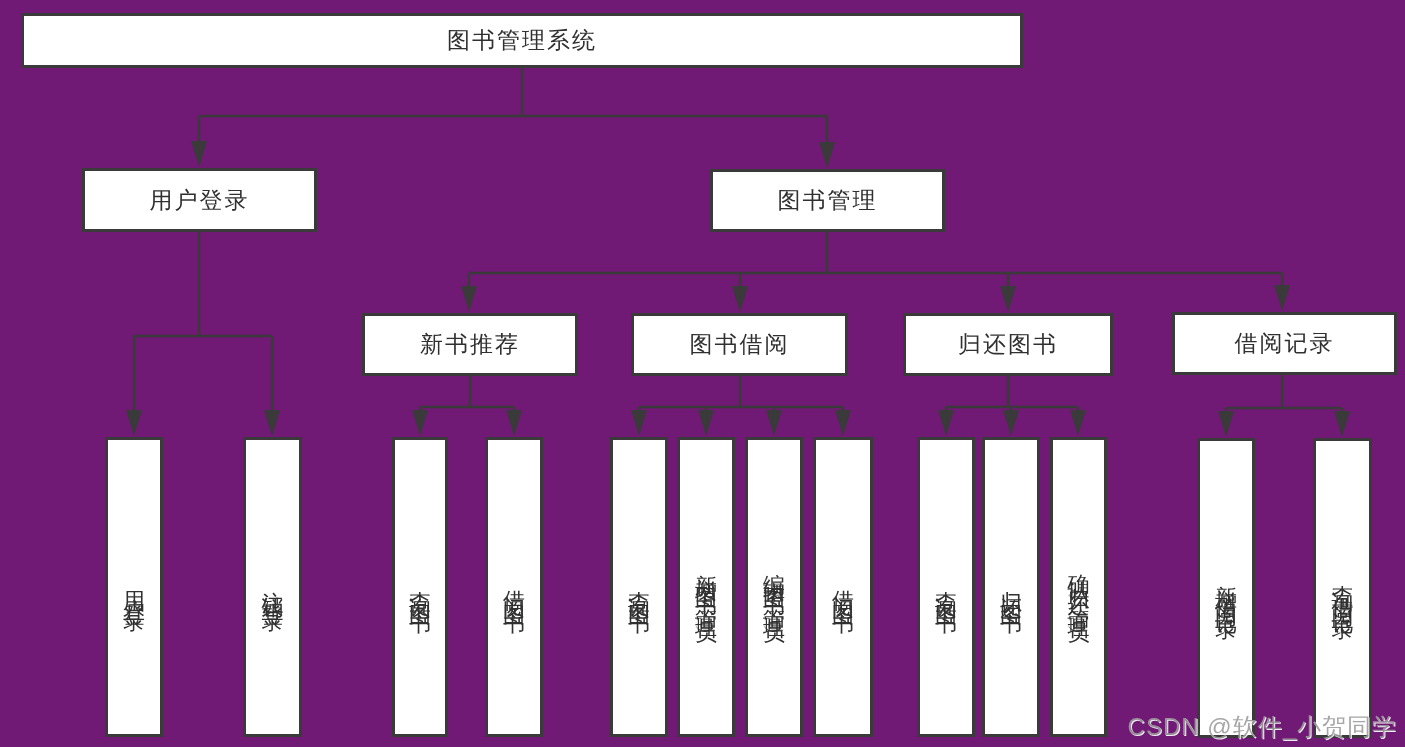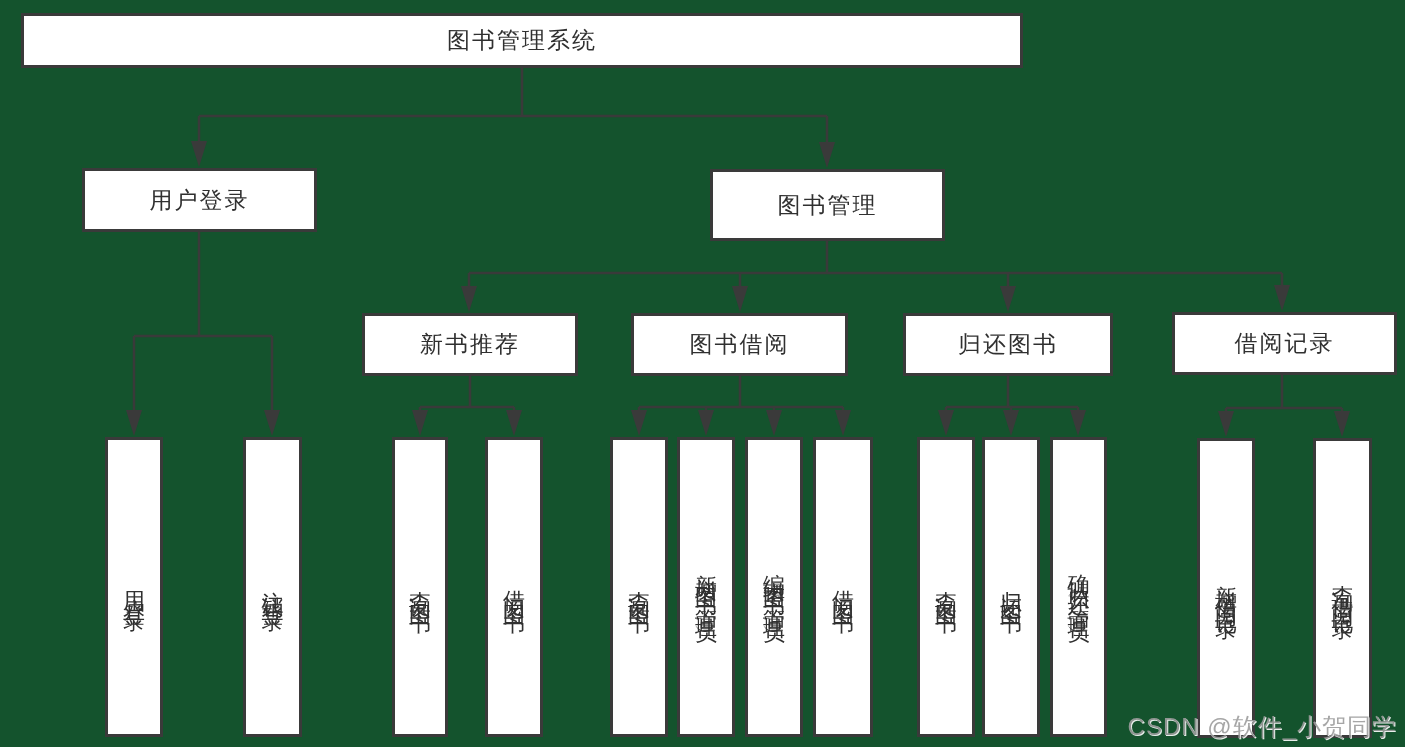--- a/index.html
+++ b/index.html
@@ -1,20 +1,20 @@
 <!DOCTYPE html>
 <html><head>
 <meta charset="utf-8">
 <style>
   html, body { margin: 0; padding: 0; background: #ffffff; }
   .canvas {
     position: relative;
     width: 1405px;
     height: 747px;
-    background: #14532d;
+    background: #701a75;
     font-family: "Liberation Sans", "DejaVu Sans", sans-serif;
     overflow: hidden;
   }
   svg.connectors {
     position: absolute;
     left: 0; top: 0;
     width: 1405px; height: 747px;
   }
   .box {
     position: absolute;
@@ -97,21 +97,21 @@
     </g>
   </svg>
 
   <div class="box" style="left:21px; top:13px; width:1002px; height:55px;">
     <span class="hlabel">图书管理系统</span>
   </div>
 
   <div class="box" style="left:82px; top:168px; width:235px; height:64px;">
     <span class="hlabel">用户登录</span>
   </div>
-  <div class="box" style="left:710px; top:169px; width:235px; height:72px;">
+  <div class="box" style="left:710px; top:169px; width:235px; height:63px;">
     <span class="hlabel">图书管理</span>
   </div>
 
   <div class="box" style="left:362px; top:313px; width:216px; height:63px;">
     <span class="hlabel">新书推荐</span>
   </div>
   <div class="box" style="left:631px; top:313px; width:217px; height:63px;">
     <span class="hlabel">图书借阅</span>
   </div>
   <div class="box" style="left:903px; top:313px; width:210px; height:63px;">

